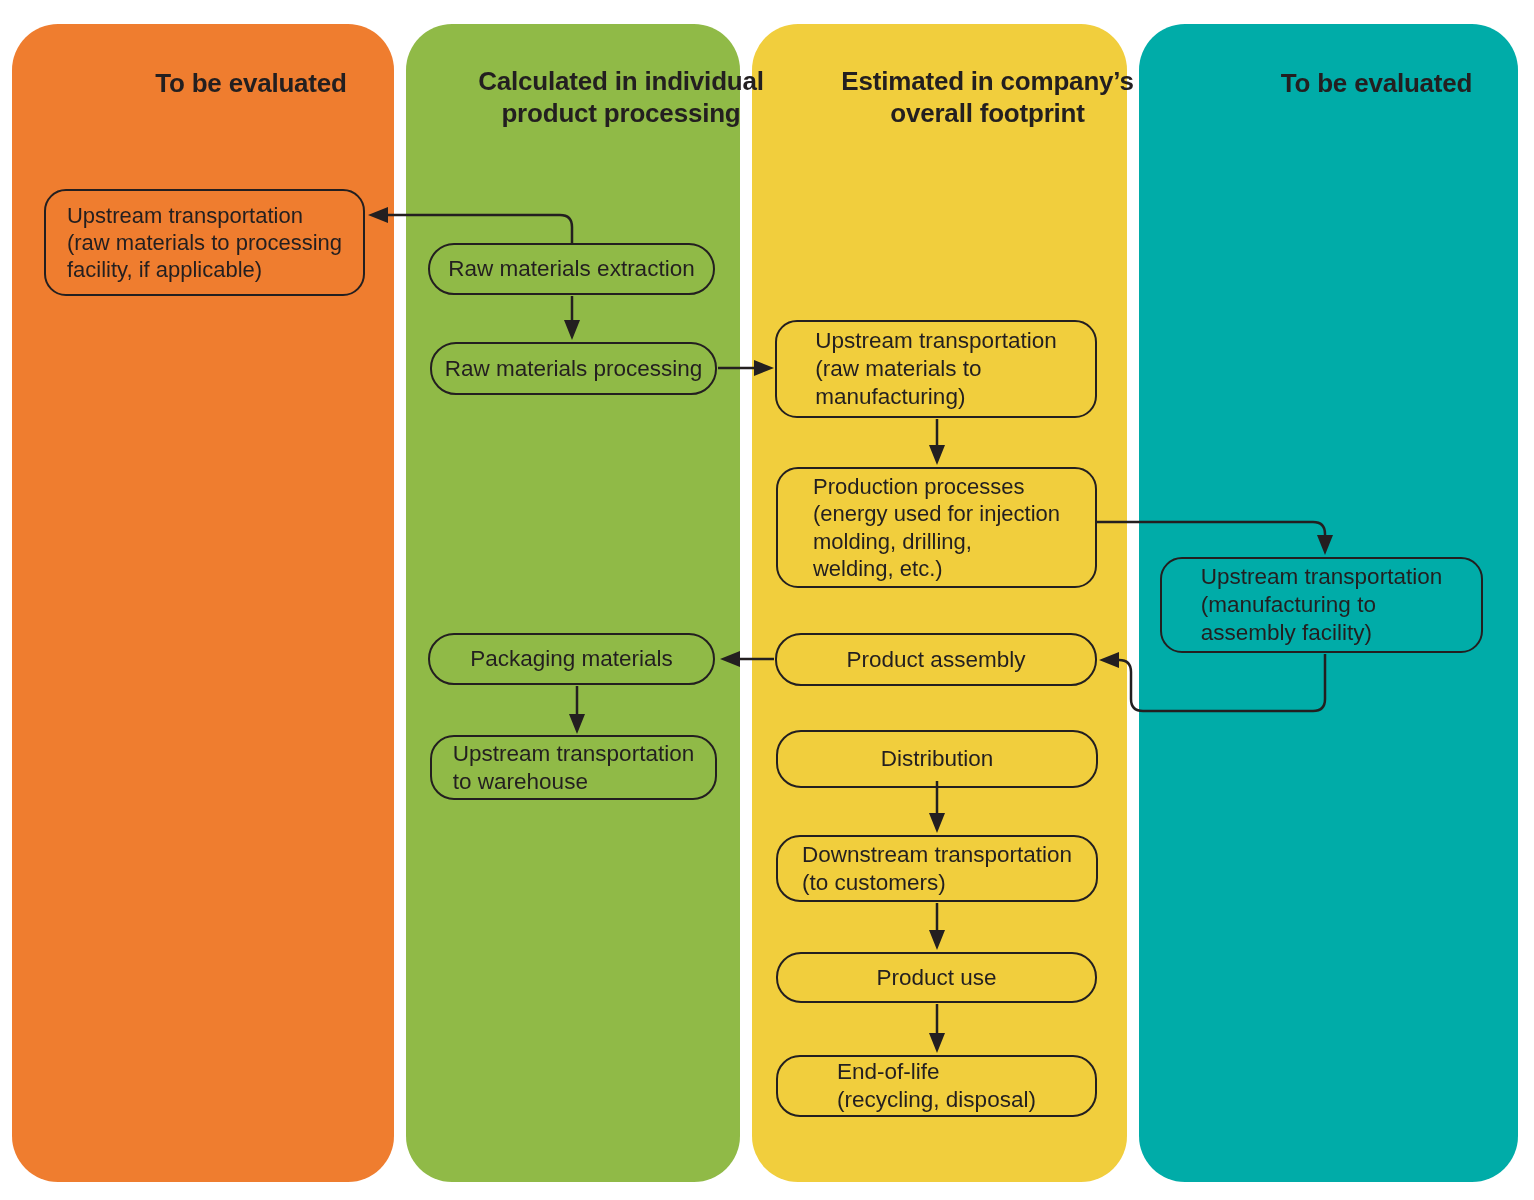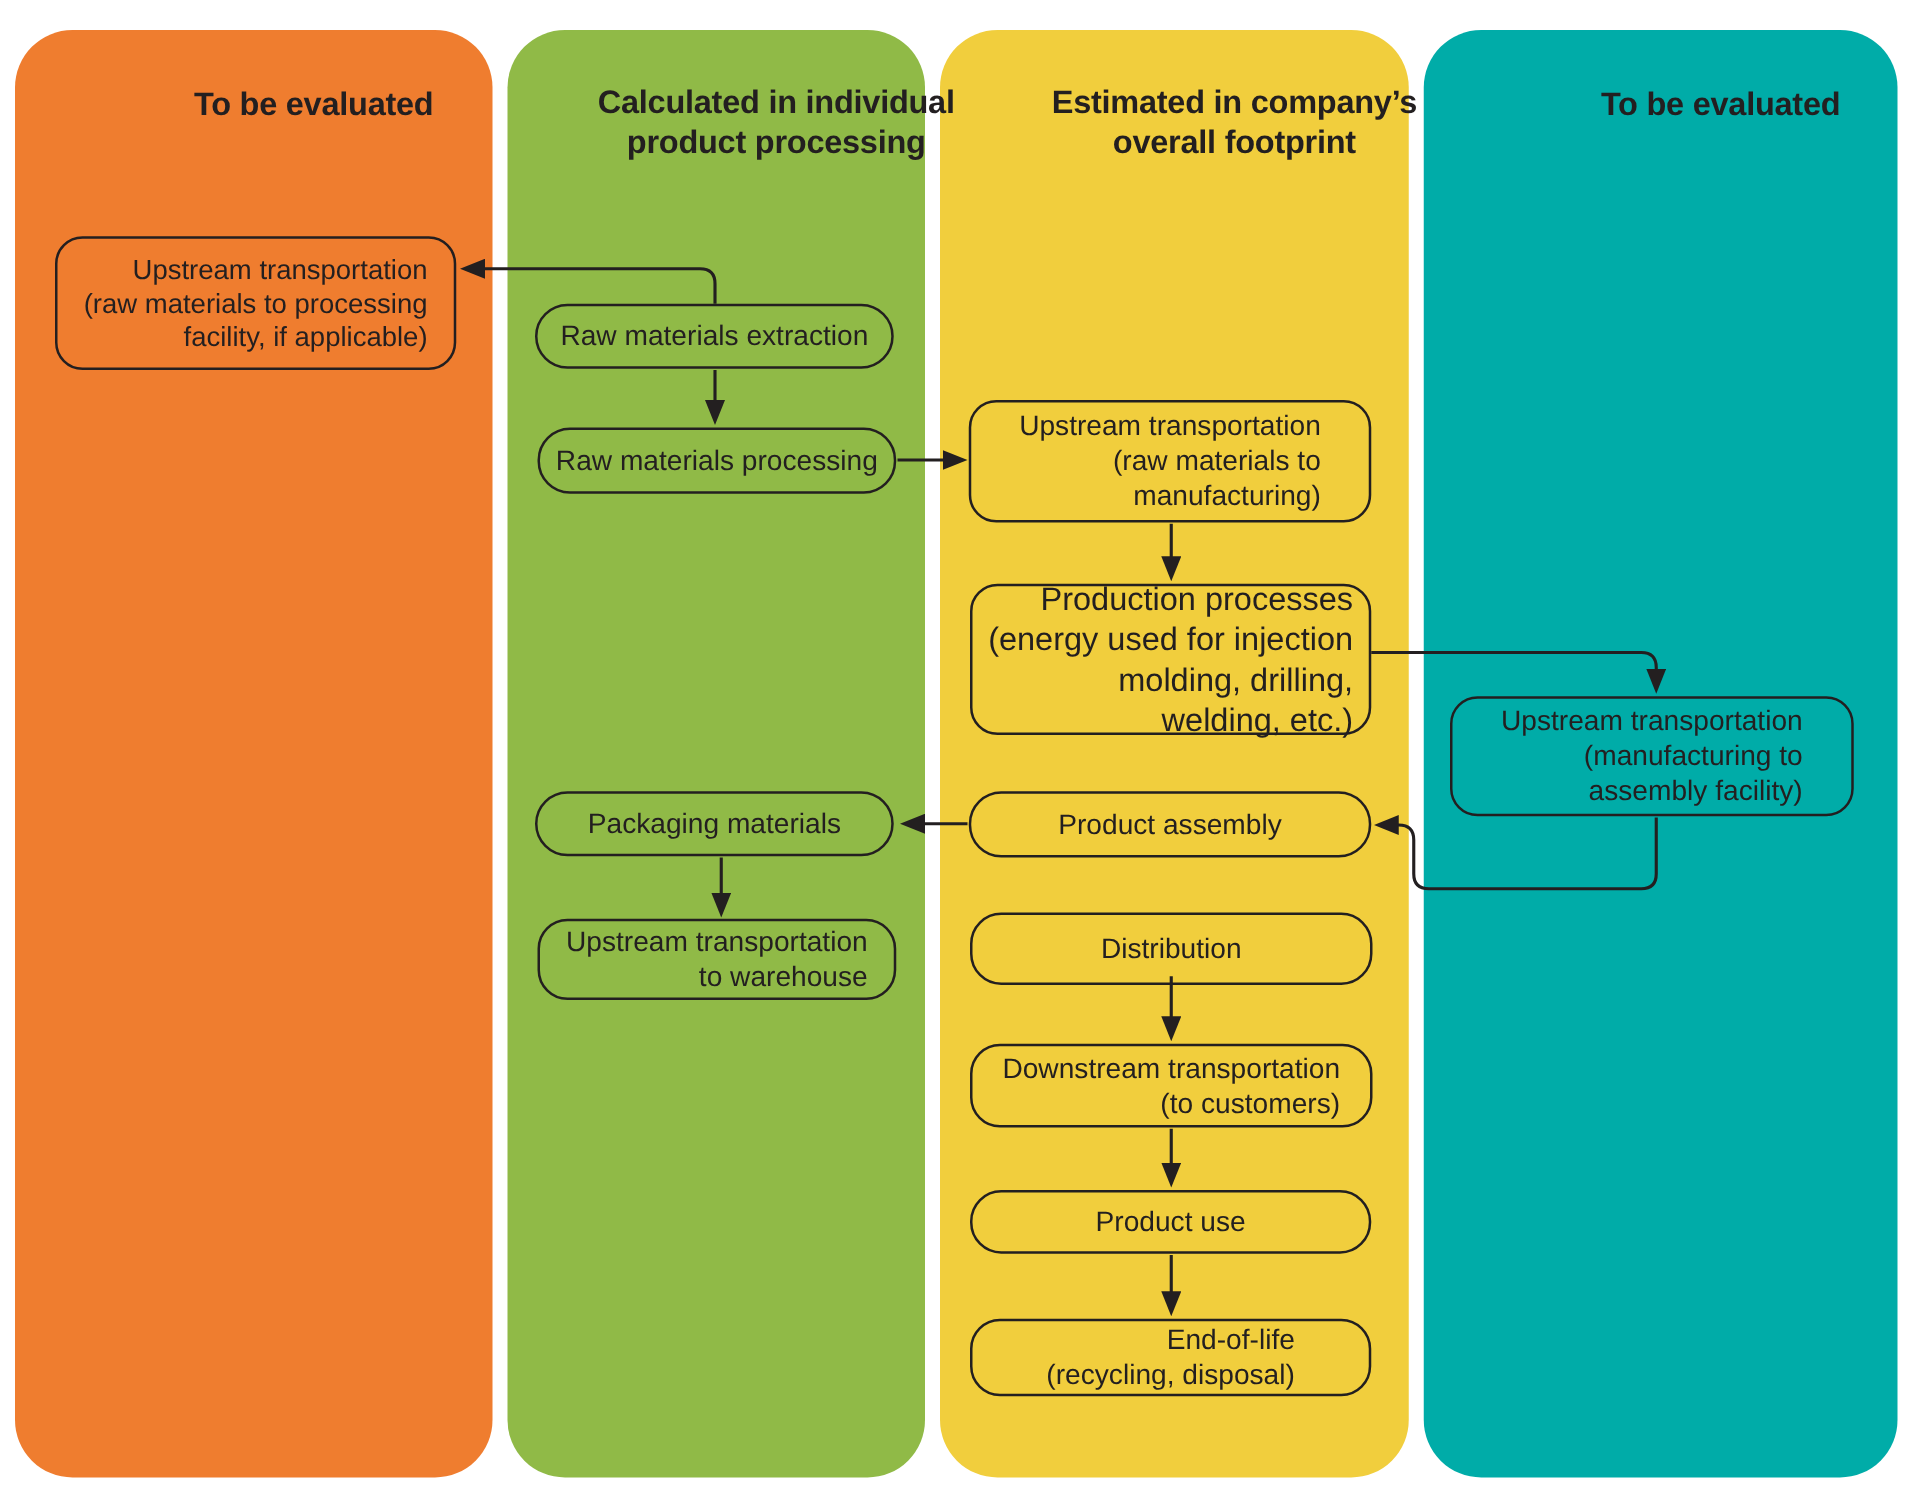--- a/index.html
+++ b/index.html
@@ -7,21 +7,21 @@
     position:relative;width:1534px;height:1200px;background:#ffffff;
     font-family:"Liberation Sans","DejaVu Sans",sans-serif;overflow:hidden;
   }
   .column{position:absolute;top:24px;height:1158px;border-radius:46px;}
   .col-title{
     position:absolute;color:#231f20;font-weight:bold;font-size:26px;
     line-height:1.22;text-align:center;white-space:pre-line;letter-spacing:-0.2px;padding-left:48px;
   }
   .node{
     position:absolute;display:flex;align-items:center;justify-content:center;
-    text-align:right;border:2.5px solid #231f20;color:#231f20;
+    text-align:left;border:2.5px solid #231f20;color:#231f20;
     font-size:22.5px;line-height:1.24;white-space:pre-line;
     box-sizing:border-box;padding:3px 10px;background:transparent;
   }
   svg.connectors{position:absolute;left:0;top:0;pointer-events:none;}
   svg.connectors path{stroke:#231f20;stroke-width:2.5;fill:none;}
 </style>
 </head>
 <body>
 
 <div id="canvas">
@@ -62,21 +62,21 @@
 facility, if applicable)</div>
 
   <div class="node" style="left:428px;top:243px;width:287px;height:52px;border-radius:26px">Raw materials extraction</div>
 
   <div class="node" style="left:430px;top:342px;width:287px;height:53px;border-radius:26px">Raw materials processing</div>
 
   <div class="node" style="left:775px;top:320px;width:322px;height:98px;border-radius:22px">Upstream transportation
 (raw materials to
 manufacturing)</div>
 
-  <div class="node" style="left:776px;top:467px;width:321px;height:121px;border-radius:22px;font-size:26px">Production processes
+  <div class="node" style="left:776px;top:467px;width:321px;height:121px;border-radius:22px;font-size:22px">Production processes
 (energy used for injection
 molding, drilling,
 welding, etc.)</div>
 
   <div class="node" style="left:775px;top:633px;width:322px;height:53px;border-radius:26px">Product assembly</div>
 
   <div class="node" style="left:428px;top:633px;width:287px;height:52px;border-radius:26px">Packaging materials</div>
 
   <div class="node" style="left:430px;top:735px;width:287px;height:65px;border-radius:24px">Upstream transportation
 to warehouse</div>

